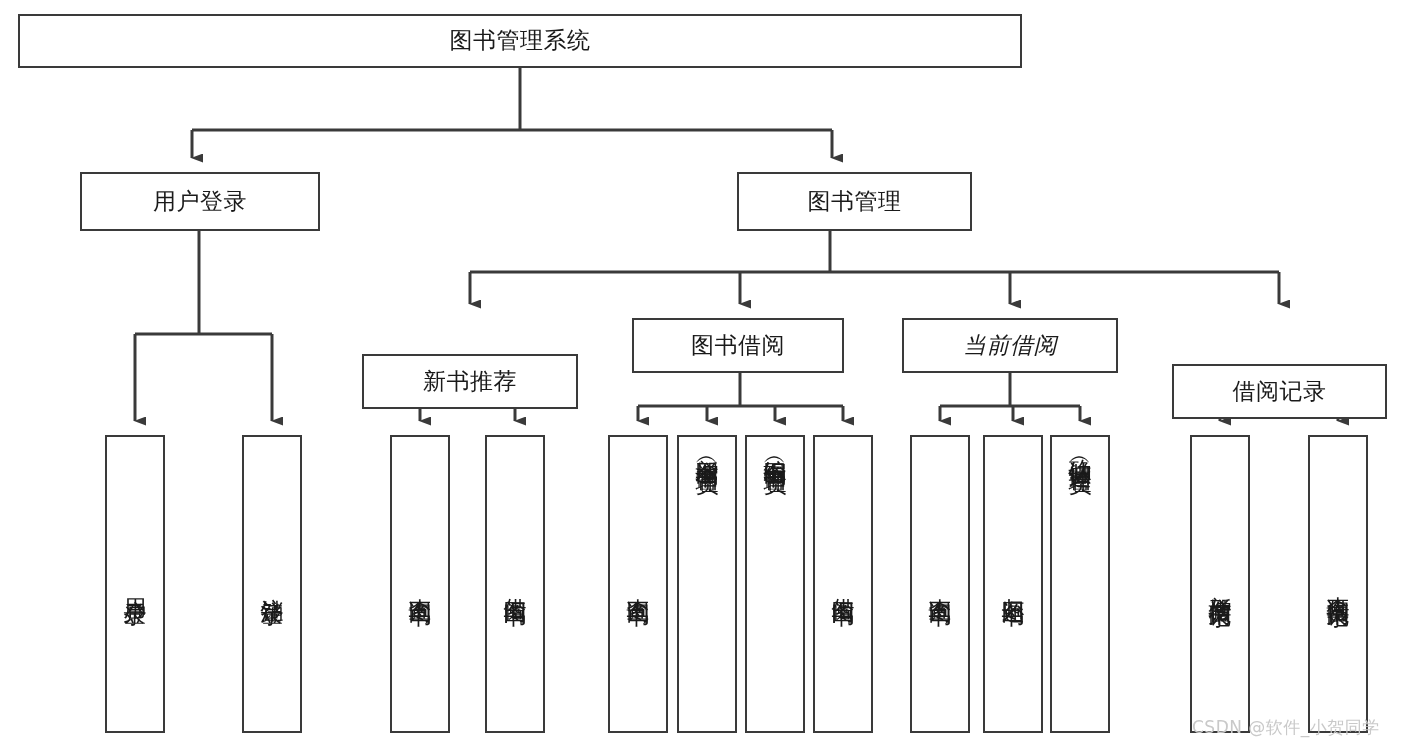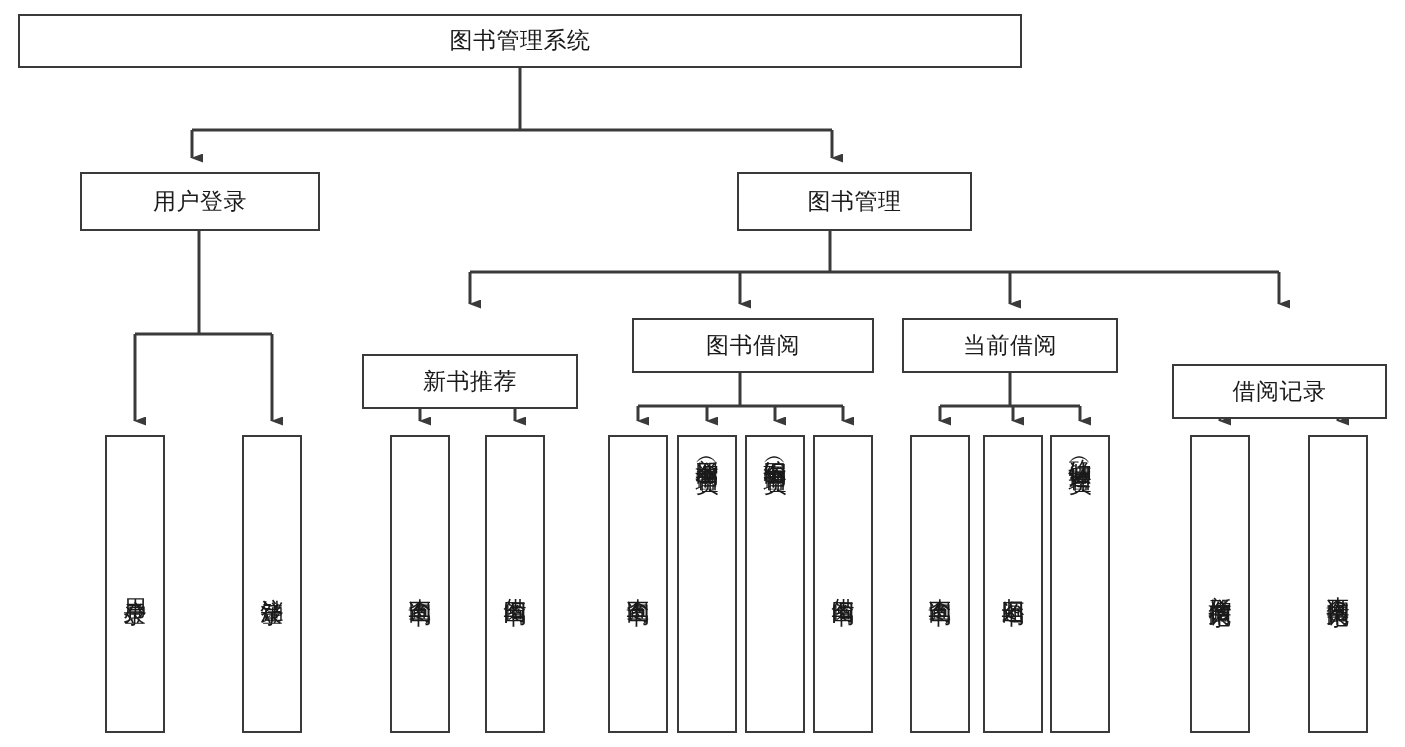--- a/index.html
+++ b/index.html
@@ -128,24 +128,24 @@
   <div class="node-box" style="left:80px;top:172px;width:240px;height:59px;">
     <span class="node-label-h">用户登录</span>
   </div>
   <div class="node-box" style="left:713px;top:172px;width:235px;height:59px;margin-left:24px;">
     <span class="node-label-h">图书管理</span>
   </div>
 
   <div class="node-box" style="left:362px;top:318px;width:216px;height:55px;margin-top:36px;">
     <span class="node-label-h">新书推荐</span>
   </div>
-  <div class="node-box" style="left:632px;top:318px;width:242px;height:55px;">
+  <div class="node-box" style="left:632px;top:318px;width:212px;height:55px;">
     <span class="node-label-h">图书借阅</span>
   </div>
-  <div class="node-box" style="left:902px;top:318px;width:216px;height:55px;">
+  <div class="node-box" style="left:902px;top:318px;width:216px;height:55px;font-style:italic;">
     <span class="node-label-h">当前借阅</span>
   </div>
   <div class="node-box" style="left:1172px;top:318px;width:215px;height:55px;margin-top:46px;">
     <span class="node-label-h">借阅记录</span>
   </div>
 
   <div class="node-box" style="left:105px;top:435px;width:60px;height:298px;">
     <span class="node-label-v">用户登录</span>
   </div>
   <div class="node-box" style="left:242px;top:435px;width:60px;height:298px;">
@@ -178,14 +178,15 @@
   <div class="node-box" style="left:1050px;top:435px;width:60px;height:298px;align-items:flex-start;padding-top:4px;">
     <span class="node-label-v">确认归还（管理员）</span>
   </div>
   <div class="node-box" style="left:1190px;top:435px;width:60px;height:298px;">
     <span class="node-label-v">新增借阅记录</span>
   </div>
   <div class="node-box" style="left:1308px;top:435px;width:60px;height:298px;">
     <span class="node-label-v">查询借阅记录</span>
   </div>
 
+  <div class="watermark" style="left:1192px;top:716px;">CSDN @软件_小贺同学</div>
 
 </div>
 
 </body></html>

